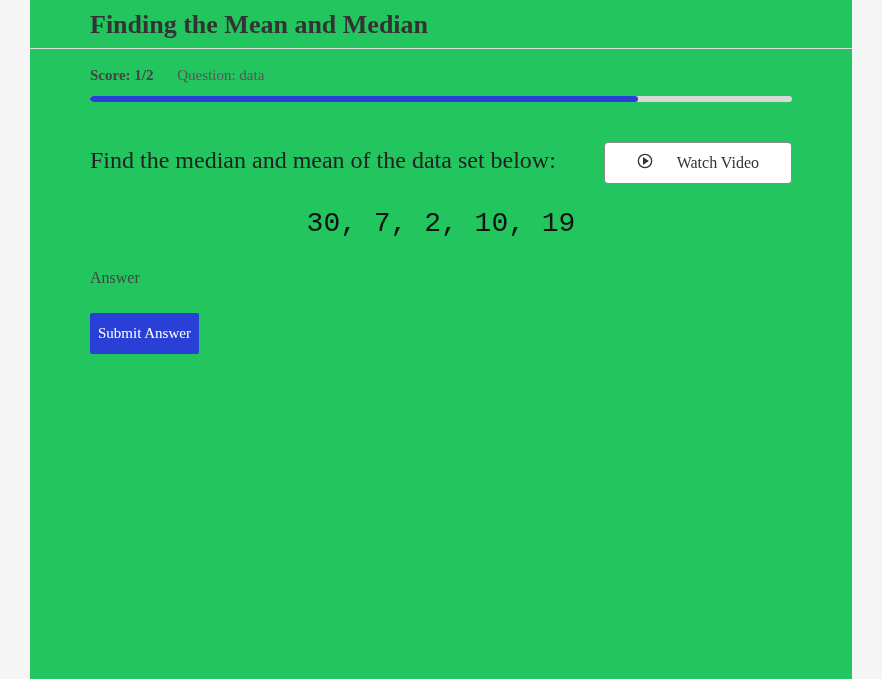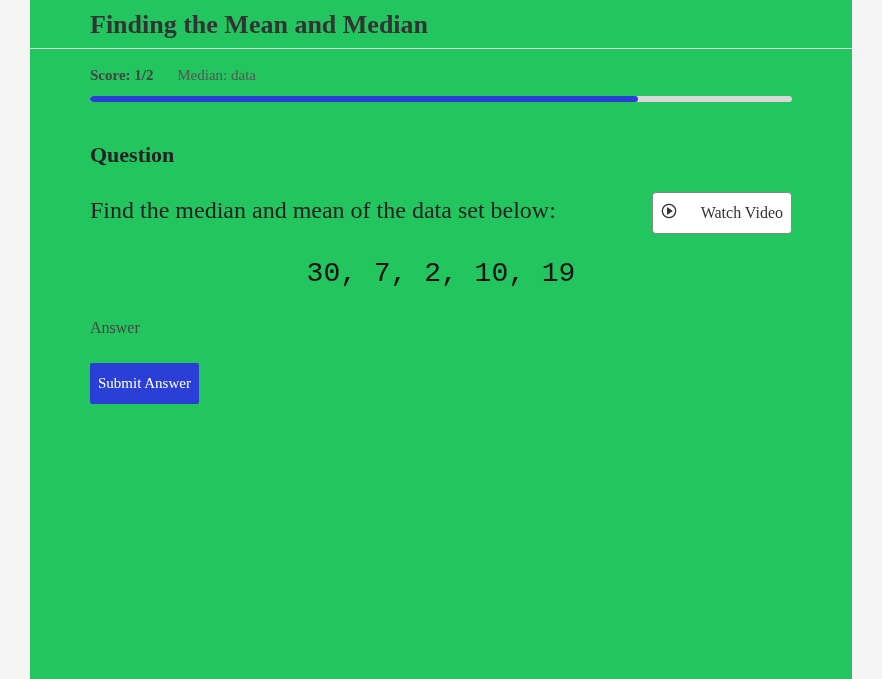--- a/index.html
+++ b/index.html
@@ -74,21 +74,21 @@
     }
     .prompt-text {
       font-size: 24px;
       color: #222;
       line-height: 1.5;
       flex: 1;
     }
     .watch-btn {
       border: 1px solid #888;
       background: #fff;
-      padding: 10px 8px;
+      padding: 10px 32px;
       font-size: 16px;
       color: #333;
       border-radius: 4px;
       display: inline-flex;
       align-items: center;
       gap: 24px;
       cursor: pointer;
       font-family: Georgia, serif;
       white-space: nowrap;
     }
@@ -148,34 +148,33 @@
 <div class="page-container">
 
   <div class="title-bar">Finding the Mean and Median</div>
 
   <div class="score-row">
     <span class="score-label">
       <span>Score:</span>
       <span>1/2</span>
     </span>
     <span class="penalty-label">
-      <span>Median:</span>
+      <span>Question:</span>
       <span>data</span>
     </span>
   </div>
 
   <div class="progress-wrap">
     <div class="progress-track">
       <div class="progress-fill"></div>
     </div>
   </div>
 
   <div class="question-block">
 
-    <div class="question-heading">Question</div>
 
     <div class="prompt-row">
       <div class="prompt-text">Find the median and mean of the data set below:</div>
       <button class="watch-btn">
         <span>
           <svg viewBox="0 0 24 24" fill="none" stroke="#333" stroke-width="2">
             <circle cx="12" cy="12" r="10"></circle>
             <polygon points="10,8 16,12 10,16" fill="#333"></polygon>
           </svg>
         </span>

